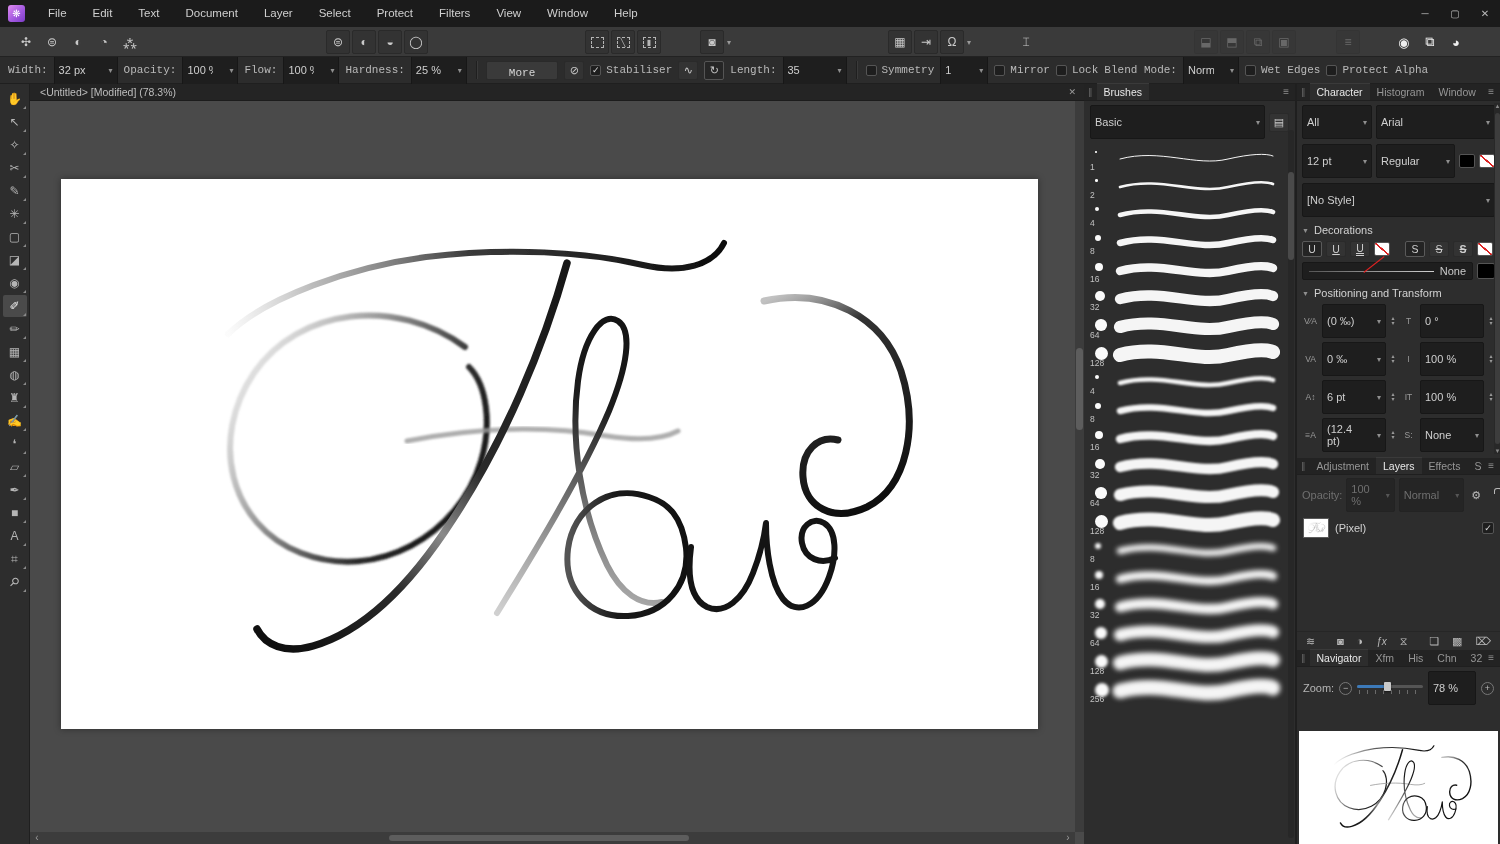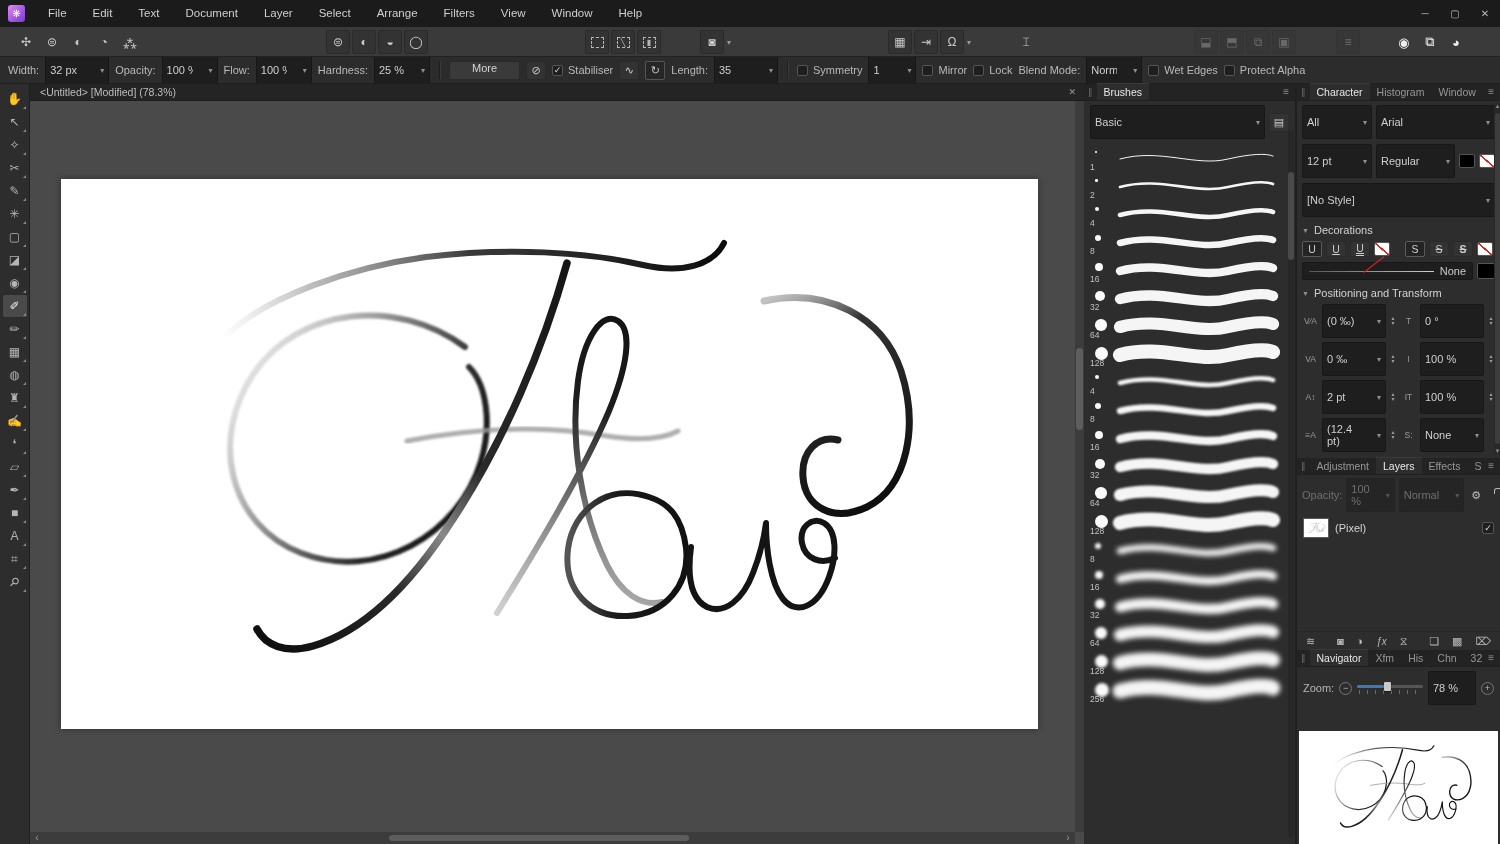--- a/index.html
+++ b/index.html
@@ -25,29 +25,29 @@
     display:flex; align-items:center; justify-content:center; color:#c9c9c9; font-size:12px; }
   .tb-btn.flat { background:transparent; border-color:transparent; }
   .tb-btn.dim { opacity:.32; }
   .tb-btn.white { color:#efefef; font-size:13px; }
   .tb-caret { color:#999; font-size:8px; margin-left:1px; }
   .dashbox { width:13px; height:11px; border:1px dashed #b5b5b5; display:flex; align-items:center; justify-content:center; font-size:8px; color:#b5b5b5; }
 
   
   .context { height:27px; background:#2c2c2c; border-bottom:1px solid #1f1f1f; display:flex; align-items:center;
     padding:0 8px; gap:6px; flex:0 0 27px; white-space:nowrap; }
-  .ctx-label { color:#b9b9b9; }
+  .ctx-label { color:#b9b9b9;font-family:Liberation Mono, monospace; }
   .field { height:34px; background:#1e1e1e; border:1px solid #171717; border-radius:2px;
     display:inline-flex; align-items:center; padding:0 4px; gap:16px; color:#cfcfcf; }
   .field .fv { flex:1; overflow:hidden; }
   .caret { color:#8f8f8f; font-size:8px; }
   .w64{width:64px;} .w56{width:56px;} .w70{width:70px;} .w48{width:48px;} .grow{flex:1;}
   .ctx-sep { width:1px; height:18px; background:#1f1f1f; margin:0 3px; box-shadow:1px 0 0 #3a3a3a; }
   .more-btn { height:19px; padding:0 22px; background:#3a3a3a; border:1px solid #2a2a2a; border-radius:2px;
-    display:flex; align-items:flex-start; color:#d5d5d5; }
+    display:flex; align-items:flex-end; color:#d5d5d5;font-family:Liberation Mono, monospace; }
   .cb { width:11px; height:11px; background:#1e1e1e; border:1px solid #555; border-radius:2px;
     display:inline-flex; align-items:center; justify-content:center; font-size:9px; color:transparent; }
   .cb.checked { color:#dcdcdc; }
   .cb-row { display:inline-flex; align-items:center; gap:5px; }
   .mini-btn { width:20px; height:19px; background:#333; border:1px solid #2a2a2a; border-radius:2px;
     display:inline-flex; align-items:center; justify-content:center; color:#c9c9c9; font-size:11px; }
   .mini-btn.pressed { background:#262626; border-color:#555; }
 
   
   .workspace { flex:1; display:flex; min-height:0; }
@@ -234,21 +234,21 @@
     <div class="app-icon">
         <span>❋</span>
       </div>
     <nav class="menubar" id="menubar">
         <span class="menu-item">File</span>
         <span class="menu-item">Edit</span>
         <span class="menu-item">Text</span>
         <span class="menu-item">Document</span>
         <span class="menu-item">Layer</span>
         <span class="menu-item">Select</span>
-        <span class="menu-item">Arrange</span>
+        <span class="menu-item">Protect</span>
         <span class="menu-item">Filters</span>
         <span class="menu-item">View</span>
         <span class="menu-item">Window</span>
         <span class="menu-item">Help</span>
       </nav>
     <div class="win-controls">
       <span class="win-btn">─</span>
       <span class="win-btn">▢</span>
       <span class="win-btn">✕</span>
     </div>
@@ -770,21 +770,21 @@
           <div class="field">
               <span class="fv">100 %</span>
             </div>
           <span class="stepper">
               <span>▴</span>
               <span>▾</span>
             </span>
 
           <span class="picon">A↕</span>
           <div class="field">
-              <span class="fv">2 pt</span>
+              <span class="fv">6 pt</span>
               <span class="caret">▾</span>
             </div>
           <span class="stepper">
               <span>▴</span>
               <span>▾</span>
             </span>
           <span class="picon">IT</span>
           <div class="field">
               <span class="fv">100 %</span>
             </div>

